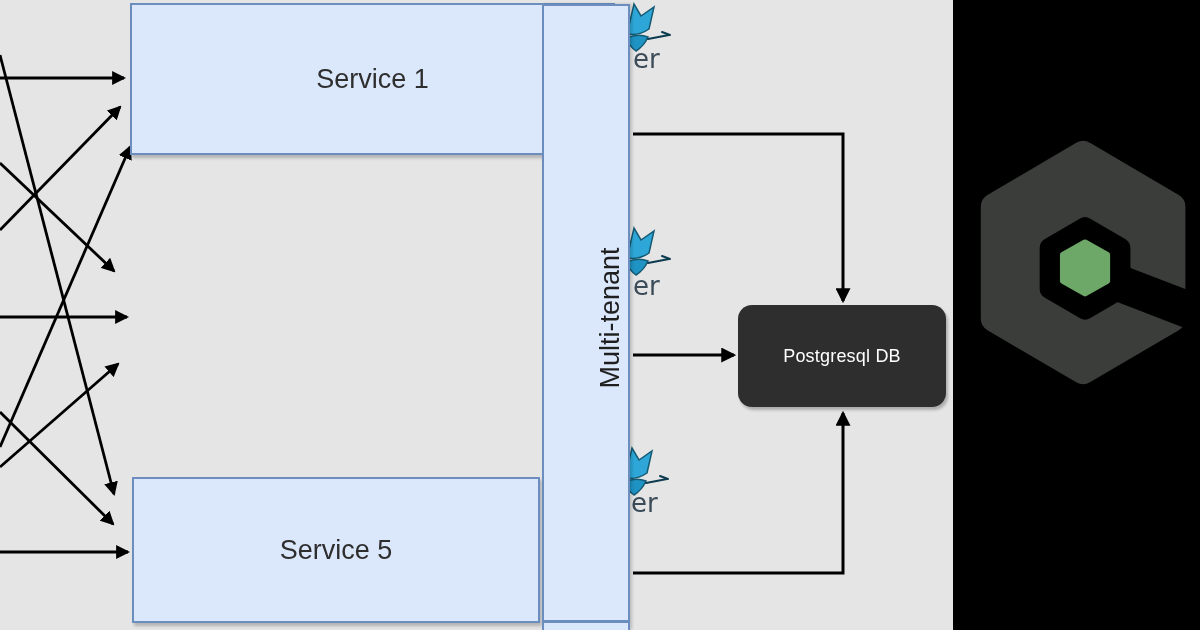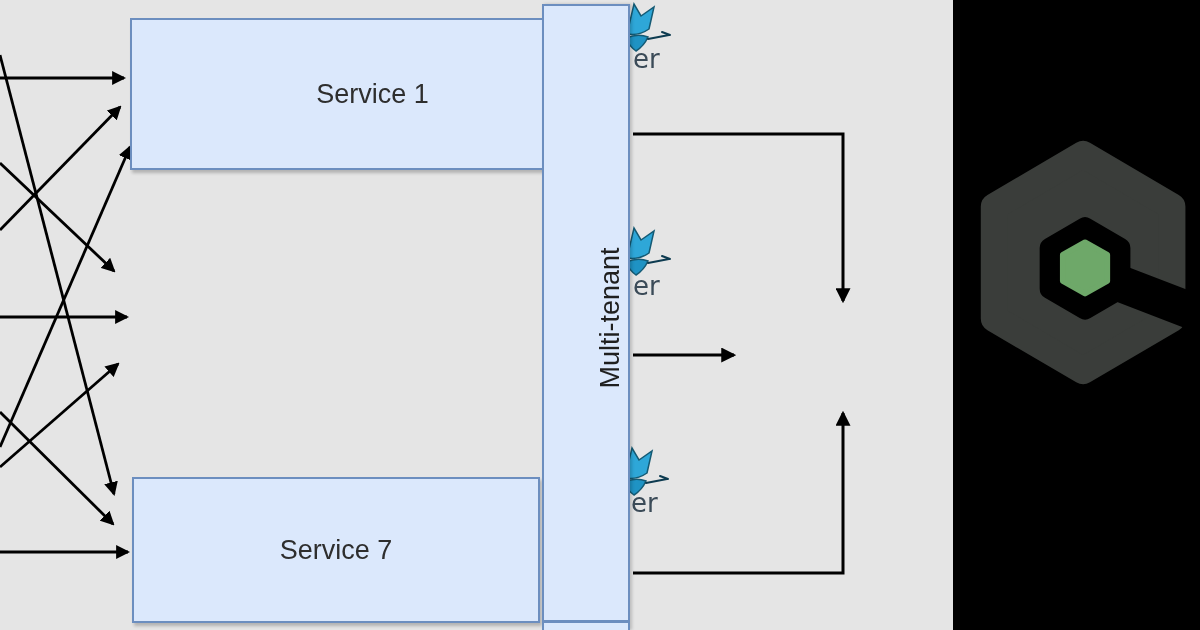--- a/index.html
+++ b/index.html
@@ -12,21 +12,21 @@
   
   .service-box{
     position:absolute;box-sizing:border-box;
     background:var(--service-fill,#dbe8fc);
     border:2px solid var(--service-border,#6c8ebf);
     box-shadow:2px 3px 3px rgba(0,0,0,.22);
     display:flex;align-items:center;justify-content:center;
     z-index:3;
   }
   .service-box .label{font-size:27px;color:#2e2e2e;}
-  .svc1{left:130px;top:18px;width:485px;height:152px;}
+  .svc1{left:130px;top:3px;width:485px;height:152px;}
   .svc2{left:132px;top:240px;width:408px;height:150px;}
   .svc3{left:132px;top:477px;width:408px;height:146px;}
   
   .tenant-bar{
     position:absolute;left:542px;top:4px;width:88px;height:626px;
     box-sizing:border-box;background:var(--service-fill,#dbe8fc);
     border:2px solid var(--service-border,#6c8ebf);border-bottom:none;
     box-shadow:2px 0 3px rgba(0,0,0,.18);
     z-index:3;
   }
@@ -115,28 +115,31 @@
       <path d="M0,36 Q12,31 22,35 Q18,44 10,49 Q3,44 0,36 Z" fill="#1f93c4" stroke="#145a74" stroke-width="1.5"></path>
       <path d="M22,37 L43,33 M36,30 L44,33" fill="none" stroke="#0d3b50" stroke-width="2" stroke-linecap="round"></path>
     </svg>
     <span class="caption">er</span>
   </div>
 
   <div class="service-box svc1">
     <span class="label">Service 1</span>
   </div>
   <div class="service-box svc3">
-    <span class="label">Service 7</span>
+    <span class="label">Service 5</span>
   </div>
 
   <div class="tenant-bar">
     <span class="bar-bottom-line"></span>
     <span class="label">Multi-tenant</span>
   </div>
 
+  <div class="db-box">
+    <span class="label">Postgresql DB</span>
+  </div>
 
   <div class="right-panel">
     <svg class="hex-logo" viewBox="0 0 230 260" xmlns="http://www.w3.org/2000/svg">
 
       <polygon points="112,16 204,70 204,186 112,240 20,186 20,70" fill="#3a3d3a" stroke="#3a3d3a" stroke-width="28" stroke-linejoin="round"></polygon>
 
       <polygon points="114,92 150,113 150,155 114,176 78,155 78,113" fill="#000000" stroke="#000000" stroke-width="22" stroke-linejoin="round"></polygon>
 
       <g transform="translate(125,140) rotate(21)">
         <rect x="-12" y="-19" width="150" height="38" rx="13" fill="#000000"></rect>

